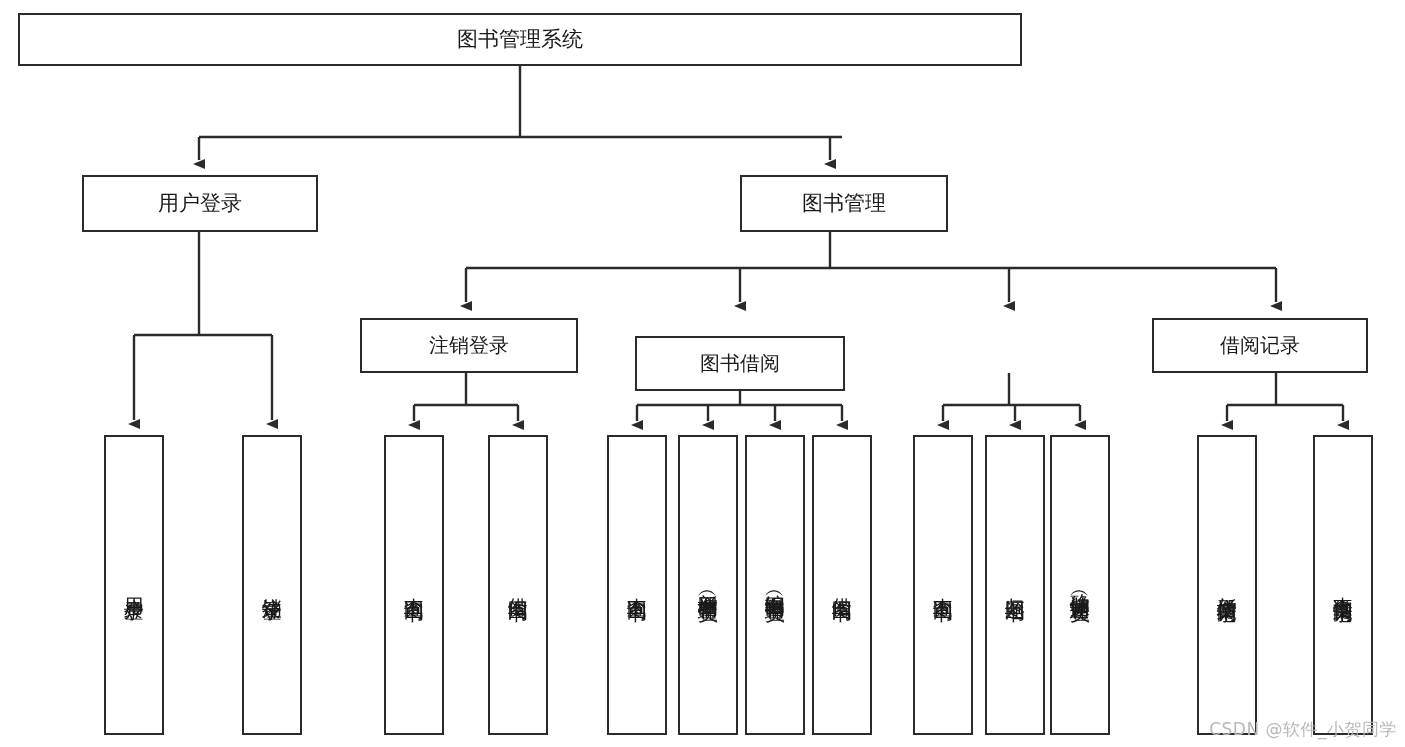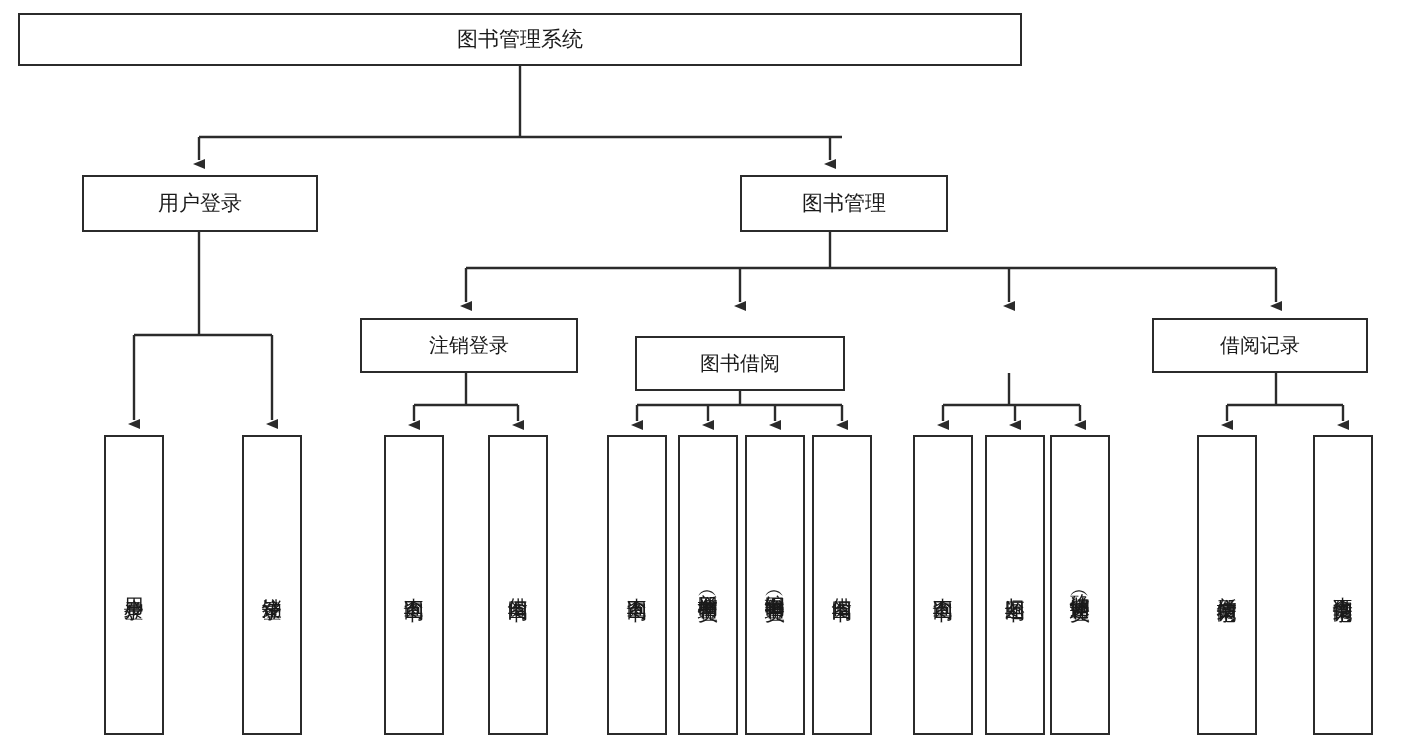--- a/index.html
+++ b/index.html
@@ -196,14 +196,15 @@
   </div>
 
   <div class="node node-leaf" style="left:1197px; top:435px; width:60px; height:300px;">
     <span class="leaf-text">新增借阅记录</span>
   </div>
 
   <div class="node node-leaf" style="left:1313px; top:435px; width:60px; height:300px;">
     <span class="leaf-text">查询借阅记录</span>
   </div>
 
+  <div class="watermark">CSDN @软件_小贺同学</div>
 
 </div>
 
 </body></html>

